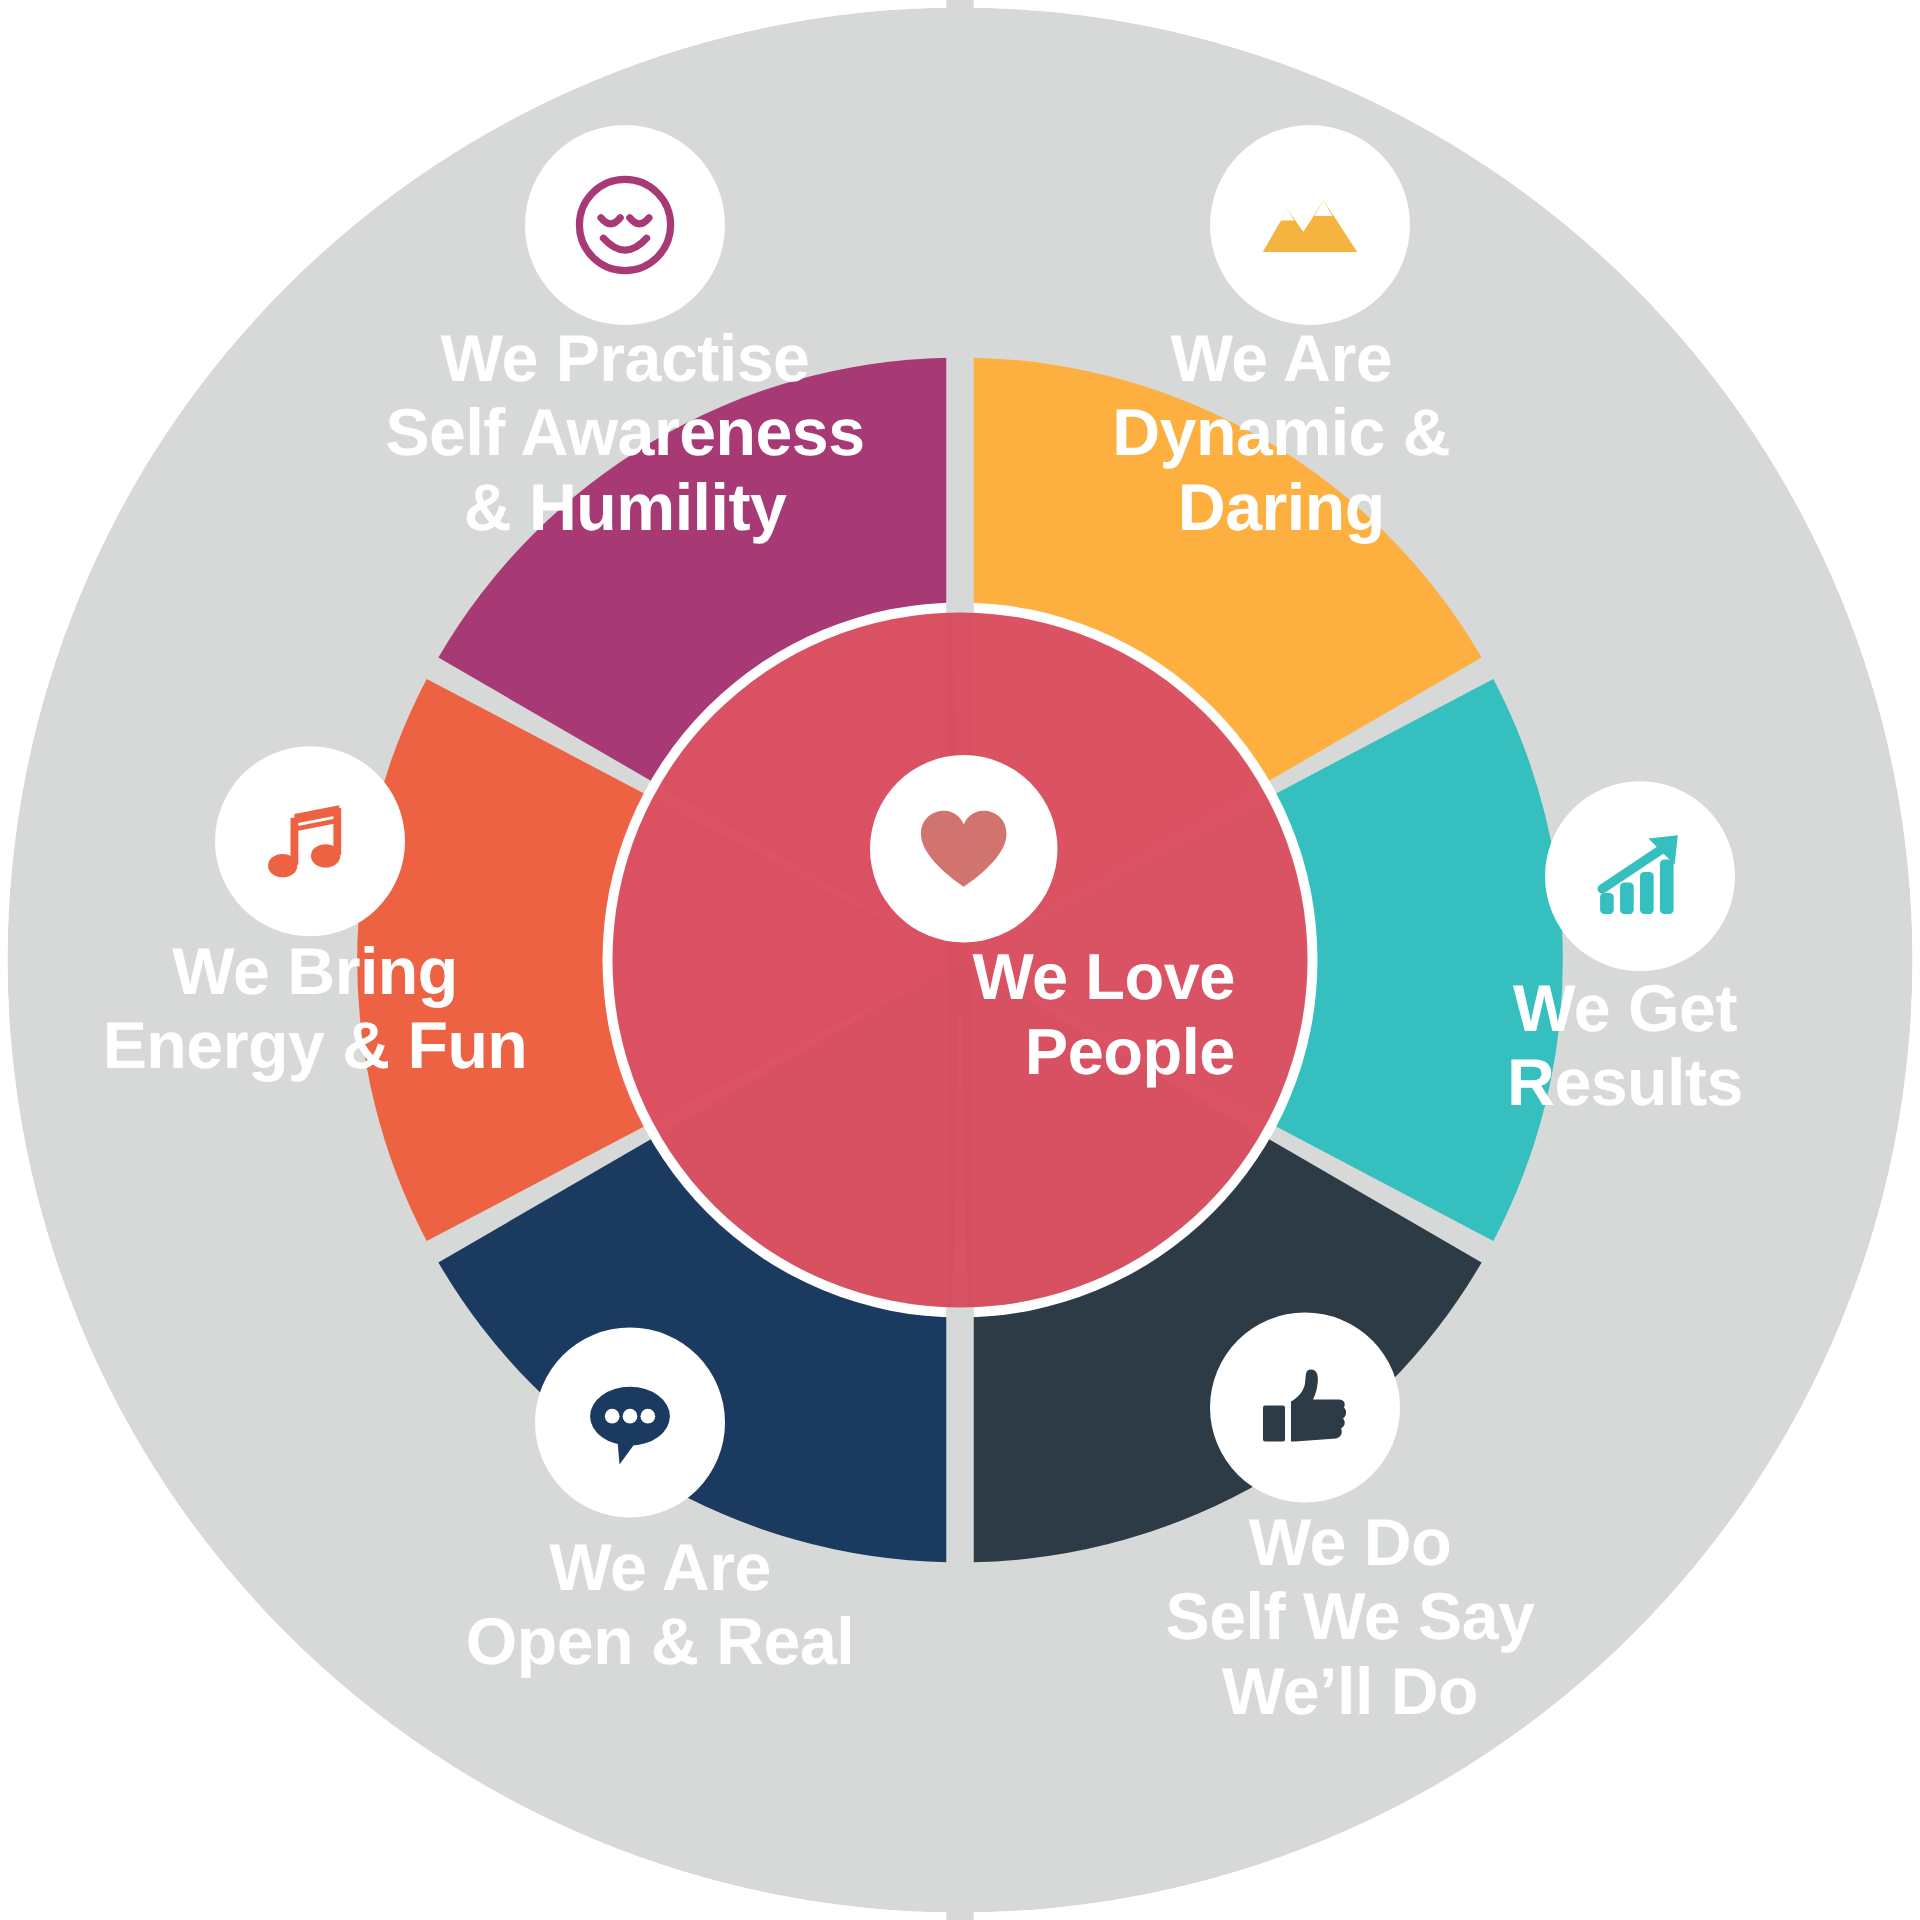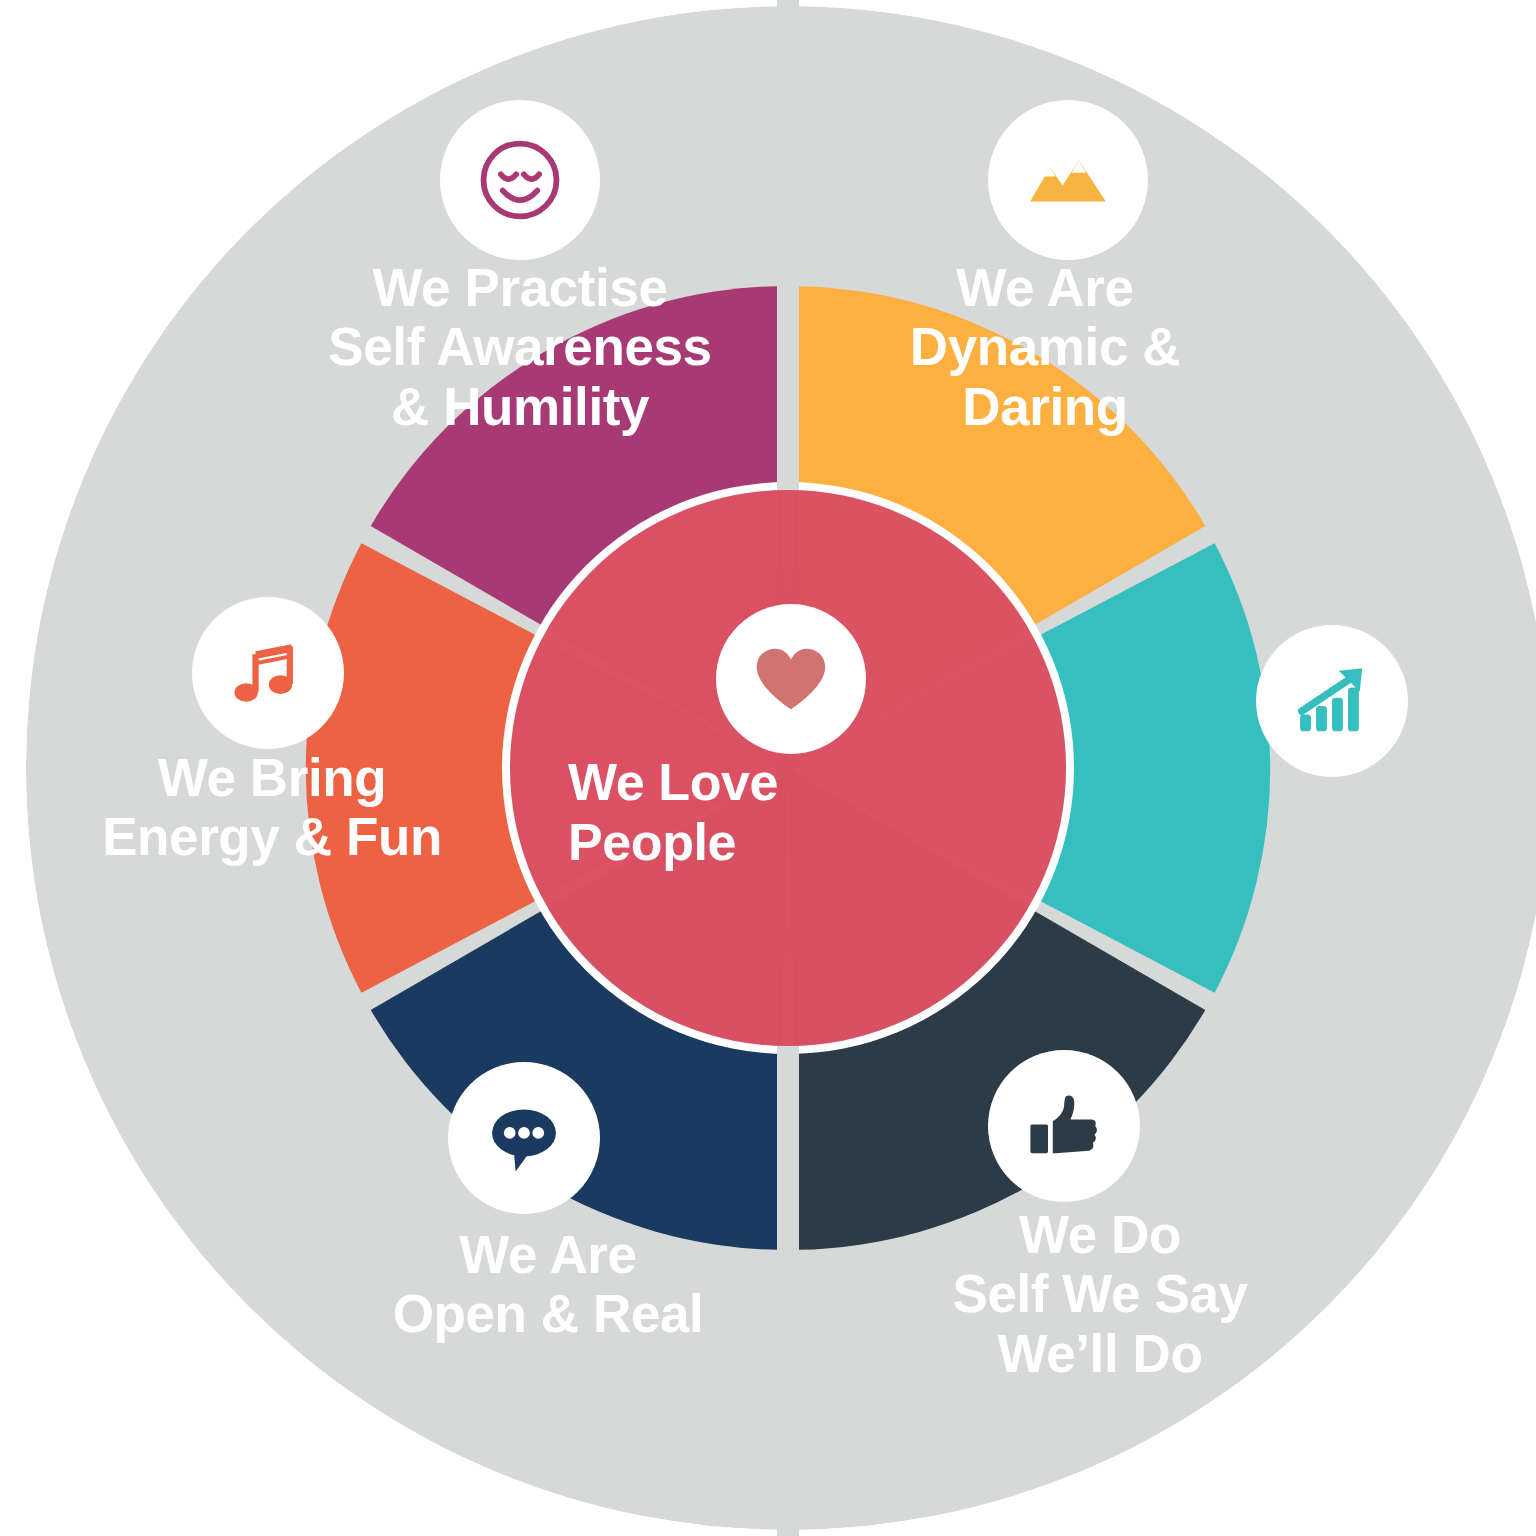--- a/index.html
+++ b/index.html
@@ -10,21 +10,20 @@
     height: 1536px;
     overflow: hidden;
   }
   body {
     font-family: "Liberation Sans", sans-serif;
   }
   #wheel-wrap {
     position: relative;
     width: 1264px;
     height: 1536px;
-    margin-left: 20px;
   }
   svg.wheel {
     position: absolute;
     top: 0;
     left: 0;
     width: 1536px;
     height: 1536px;
     display: block;
   }
   .seg-label {
@@ -34,21 +33,21 @@
     font-weight: bold;
     font-family: "Liberation Sans", sans-serif;
     line-height: 1.12;
     letter-spacing: -0.4px;
     white-space: pre-line;
     pointer-events: none;
   }
   .seg-label.big   { font-size: 53px; }
   .center-label {
     position: absolute;
-    text-align: left;
+    text-align: right;
     color: #ffffff;
     font-weight: bold;
     font-size: 52px;
     line-height: 1.16;
     letter-spacing: -0.4px;
     white-space: pre-line;
   }
   .icon-badge {
     position: absolute;
     border-radius: 50%;
@@ -134,20 +133,22 @@
   </svg>
 
   <div class="seg-label big" style="left:240px; top:258px; width:520px;">We Practise
 Self Awareness
 &amp; Humility</div>
 
   <div class="seg-label big" style="left:790px; top:258px; width:470px;">We Are
 Dynamic &amp;
 Daring</div>
 
+  <div class="seg-label big" style="left:1110px; top:778px; width:380px;">We Get
+Results</div>
 
   <div class="seg-label big" style="left:830px; top:1205px; width:500px;">We Do
 Self We Say
 We’ll Do</div>
 
   <div class="seg-label big" style="left:268px; top:1225px; width:520px;">We Are
 Open &amp; Real</div>
 
   <div class="seg-label big" style="left:32px; top:748px; width:440px;">We Bring
 Energy &amp; Fun</div>

